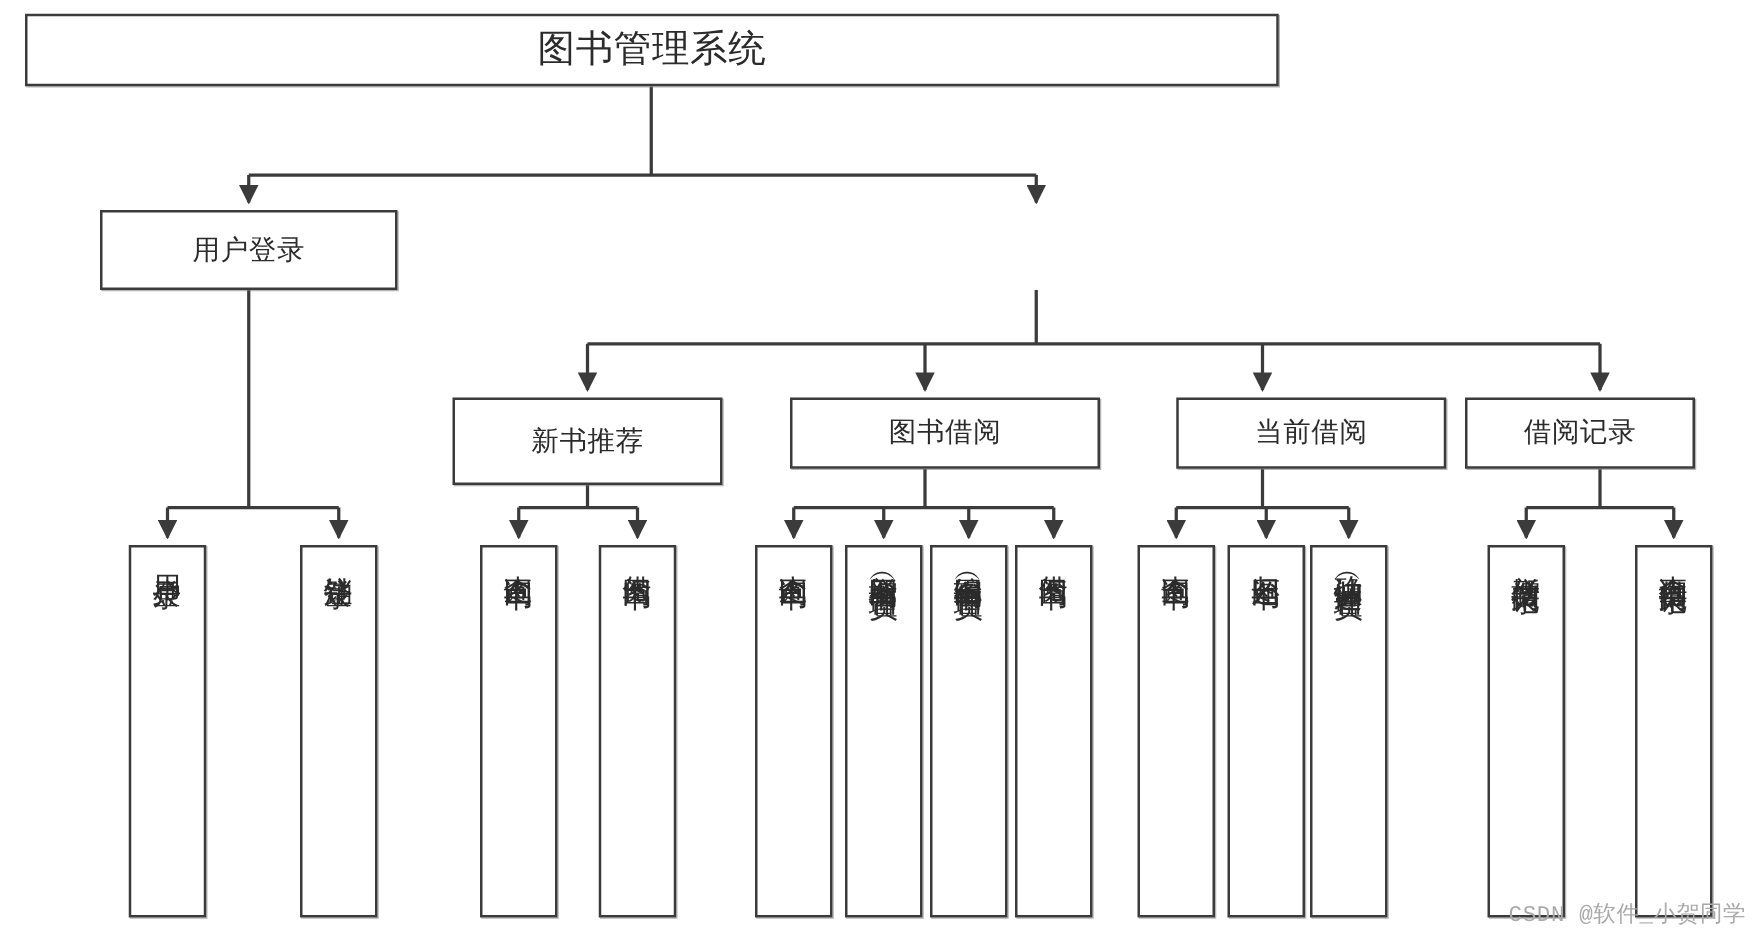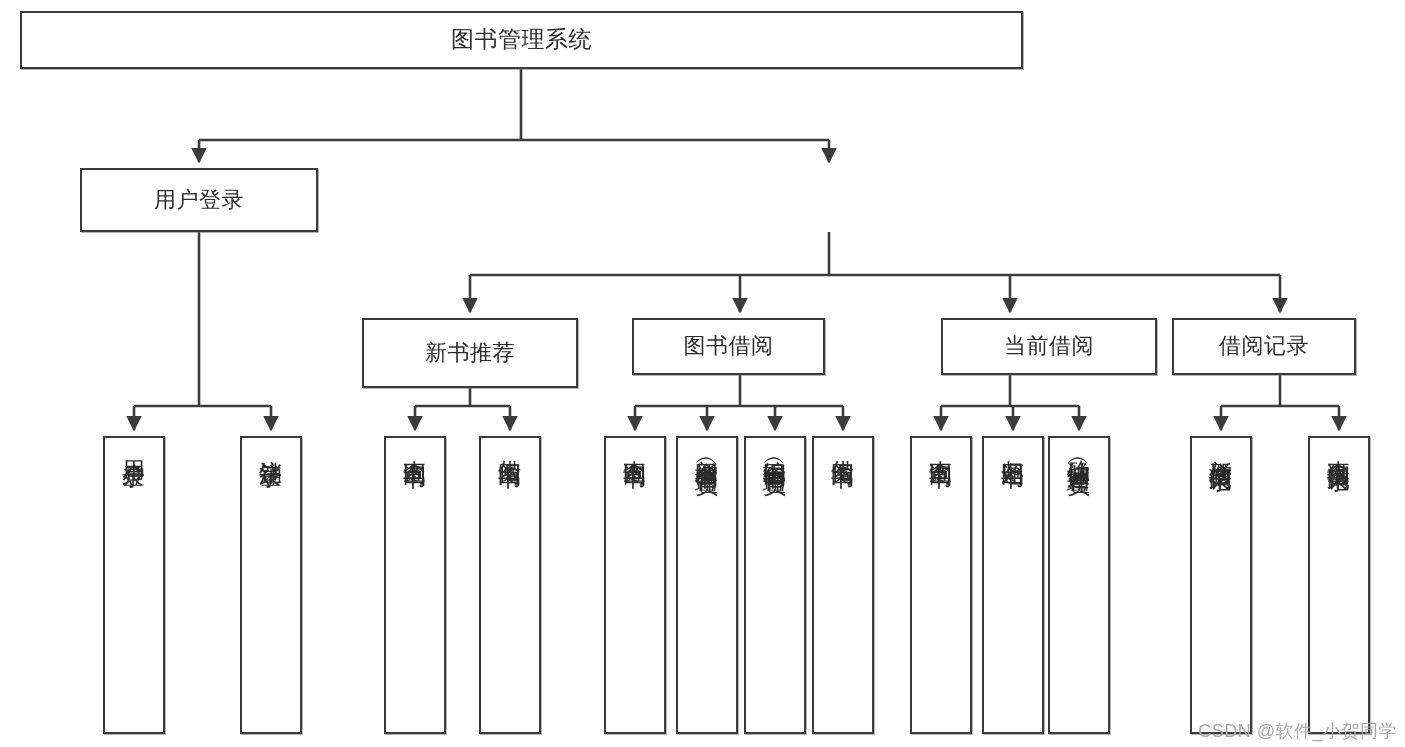--- a/index.html
+++ b/index.html
@@ -53,30 +53,30 @@
   }
   .node.vert .label {
     writing-mode: vertical-rl;
     text-orientation: upright;
     font-size: 23px;
     line-height: 1.05;
     letter-spacing: 2px;
     white-space: nowrap;
     margin: 0 auto;
   }
-  .node.root .label { font-size: 23px; }
+  .node.root .label { font-size: 30px; }
   .watermark {
     position: absolute;
     right: 8px;
     bottom: 4px;
     font-size: 18px;
     color: #a9a9a9;
     letter-spacing: 0.5px;
     white-space: nowrap;
-    font-family: Liberation Sans, sans-serif;
+    font-family: Liberation Mono, monospace;
   }
 </style>
 </head>
 <body>
 
 <div id="canvas">
 
   <svg id="edges" viewBox="0 0 1405 747" width="1405" height="747" xmlns="http://www.w3.org/2000/svg">
     <defs>
       <marker id="arrow" viewBox="0 0 10 10" refX="9" refY="5" markerWidth="6" markerHeight="6" orient="auto-start-reverse">
@@ -131,21 +131,21 @@
     <span class="label">图书管理系统</span>
   </div>
 
   <div class="node horiz" style="left:80px;top:168px;width:238px;height:64px;">
     <span class="label">用户登录</span>
   </div>
 
   <div class="node horiz" style="left:362px;top:318px;width:216px;height:70px;">
     <span class="label">新书推荐</span>
   </div>
-  <div class="node horiz" style="left:632px;top:318px;width:193px;height:57px;">
+  <div class="node horiz" style="left:632px;top:318px;width:248px;height:57px;">
     <span class="label">图书借阅</span>
   </div>
   <div class="node horiz" style="left:941px;top:318px;width:216px;height:57px;">
     <span class="label">当前借阅</span>
   </div>
   <div class="node horiz" style="left:1172px;top:318px;width:184px;height:57px;">
     <span class="label">借阅记录</span>
   </div>
 
   <div class="node vert" style="left:103px;top:436px;width:62px;height:298px;">

